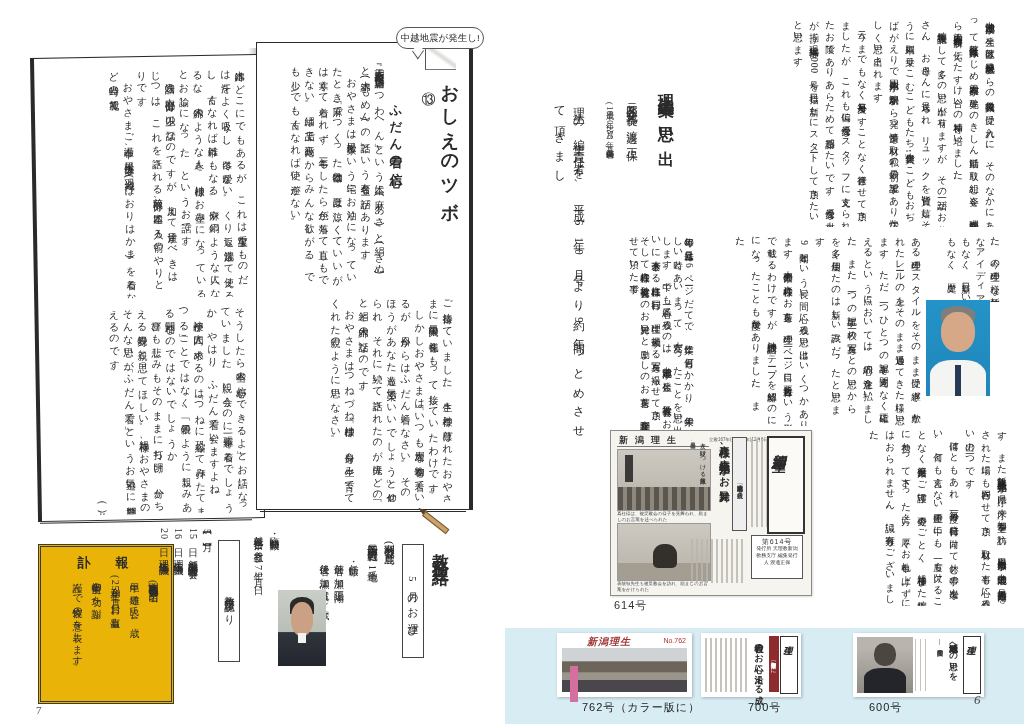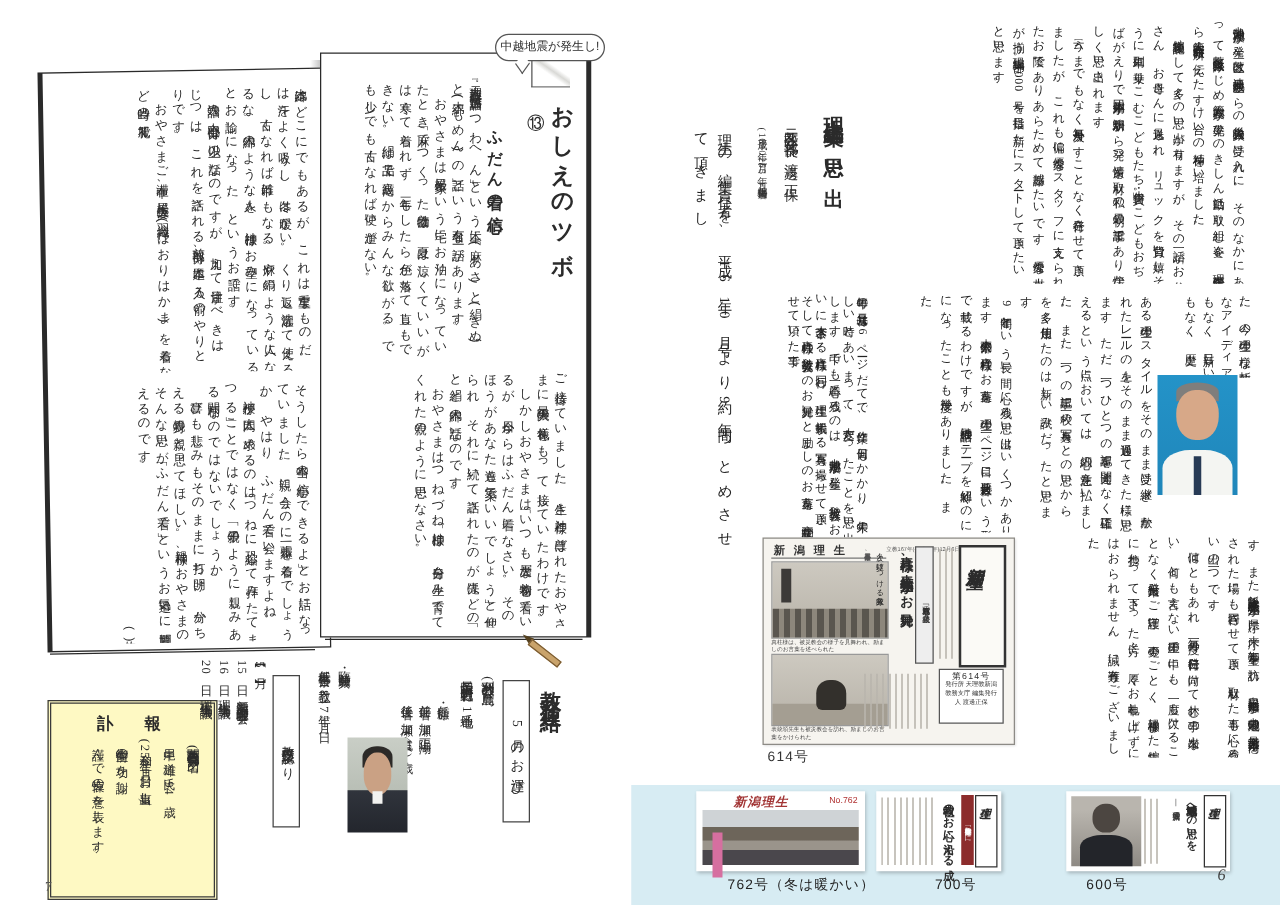--- a/index.html
+++ b/index.html
@@ -21,21 +21,21 @@
   #col-heading{left:404px;top:72px;width:58px;height:220px;font-size:18px;font-weight:bold;letter-spacing:3px;}
   #col-number{display:block;margin-top:8px;font-size:14px;font-weight:normal;}
   #col-subtitle{left:384px;top:96px;width:20px;height:200px;font-size:12.5px;font-weight:bold;letter-spacing:2px;}
   .booktext{font-size:10px;line-height:14px;letter-spacing:1.2px;overflow:hidden;}
   #txt-ur{left:268px;top:60px;width:118px;height:226px;}
   #txt-lr{left:268px;top:292px;width:186px;height:210px;}
   #txt-ul{left:44px;top:64px;width:204px;height:234px;transform:rotate(-1deg);}
   #txt-ll{left:44px;top:302px;width:204px;height:212px;transform:rotate(-1deg);}
   .sig{text-align:end;font-size:9.5px;}
   
-  #obituary{left:38px;top:560px;width:130px;height:154px;border:3px double #3a3a3a;background:#fef9c3;}
+  #obituary{left:38px;top:544px;width:130px;height:154px;border:3px double #3a3a3a;background:#eab308;}
   #obituary .title{position:absolute;top:7px;left:0;width:100%;text-align:center;font-size:13px;font-weight:bold;letter-spacing:6px;}
   #obituary .body{position:absolute;right:8px;top:28px;width:112px;height:118px;font-size:10px;line-height:19px;letter-spacing:.5px;}
   #pageno7{left:36px;top:704px;font-size:11px;color:#555;font-family:"Liberation Serif",serif;}
   
   #kyomu-title{left:430px;top:540px;width:22px;height:120px;font-size:17px;font-weight:bold;letter-spacing:5px;}
   #pencil{left:414px;top:514px;width:40px;height:12px;transform:rotate(38deg);}
   #pencil .shaft{position:absolute;left:8px;top:4px;width:28px;height:4px;background:#c9a36b;border:1px solid #7a5c33;}
   #pencil .tip{position:absolute;left:0;top:3px;width:0;height:0;border-right:9px solid #54401f;border-top:3px solid transparent;border-bottom:3px solid transparent;}
   .vbox{border:1px solid #444;background:#fff;text-align:center;}
   #box-ohakobi{left:402px;top:544px;width:22px;height:114px;font-size:11px;line-height:20px;letter-spacing:2px;padding-top:6px;box-sizing:border-box;}
@@ -286,18 +286,18 @@
       <div class="daiji-cal">理生</div>
     </div>
     <div class="hl">地域活動への思いを</div>
     <div class="sub">―新潟理生六〇〇号</div>
     <div class="fine fineprint"></div>
     <div class="ph">
       <div class="head"></div>
       <div class="body"></div>
     </div>
   </div>
-  <div class="cover-cap abs" style="left:582px;">762号（冬は暖かい）</div>
+  <div class="cover-cap abs" style="left:582px;">762号（カラー版に）</div>
   <div class="cover-cap abs" style="left:748px;">700号</div>
   <div class="cover-cap abs" style="left:869px;">600号</div>
   <div class="abs" id="pageno6">6</div>
 
 </div>
 
 </body></html>

